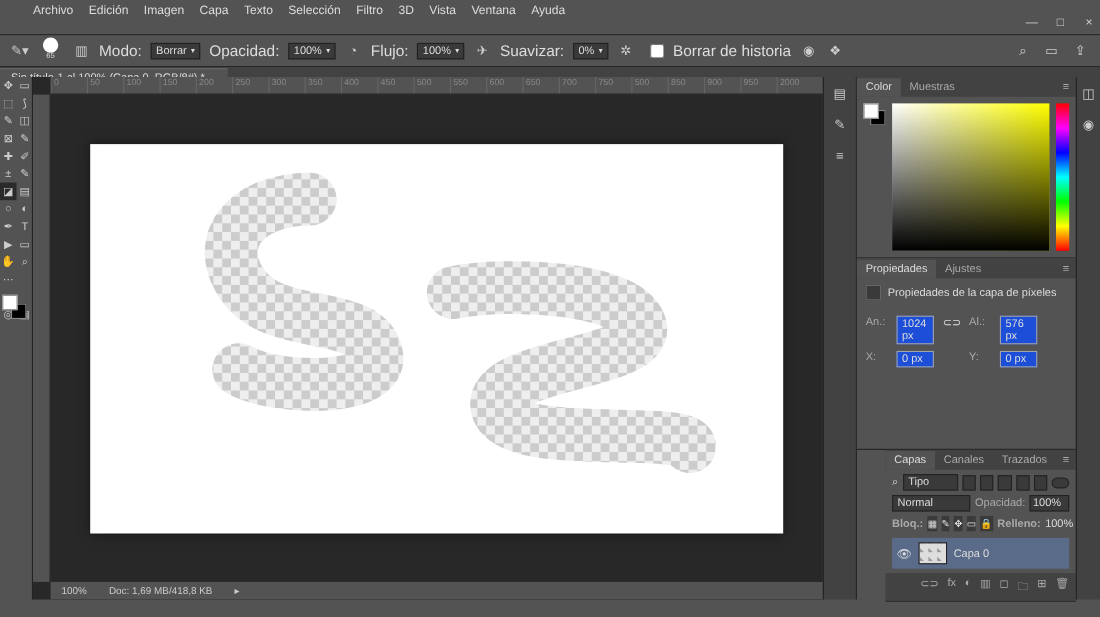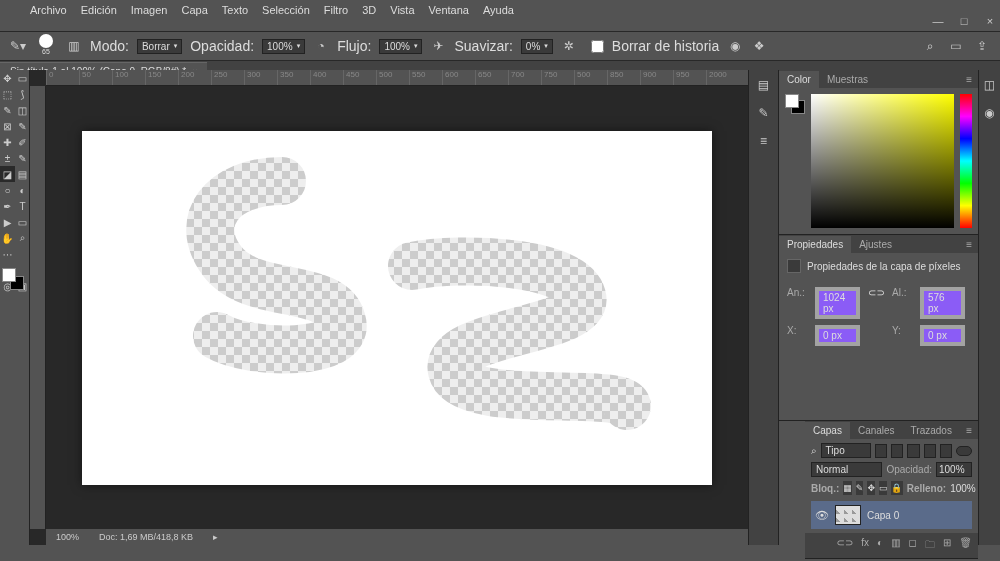--- a/index.html
+++ b/index.html
@@ -64,21 +64,21 @@
 .color-sw .fg { width:14px; height:14px; background:#fff; border:1px solid #888; position:absolute; top:0; left:0; z-index:2;}
 .color-sw .bg { width:14px; height:14px; background:#000; border:1px solid #888; position:absolute; top:6px; left:6px;}
 .spectrum { flex:1; height:134px; position:relative; 
   background:linear-gradient(to bottom,transparent,#000),linear-gradient(to right,#fff,#ff0);
 }
 .hue-bar { width:12px; height:134px; background:linear-gradient(to bottom,#f00,#f0f,#00f,#0ff,#0f0,#ff0,#f00);}
 
 .props-body { padding:8px; font-size:10px; }
 .props-row { display:flex; align-items:flex-start; gap:8px; margin-bottom:6px; }
 .props-row .lbl { color:#aaa; width:20px; }
-.props-row .val { background:#8b5cf6; border:4px solid #a3a3a3; padding:1px 4px; width:45px; }
+.props-row .val { background:#1d4ed8; border:1px solid #a3a3a3; padding:1px 4px; width:34px; }
 .link-icon { width:16px; text-align:center; }
 
 .props-header { display:flex; align-items:center; gap:6px; padding:6px 8px; font-size:10px; }
 .props-header .ico { width:14px; height:14px; background:#3a3a3a; border:1px solid #666; }
 
 .layers-body { padding:4px 6px; font-size:10px; }
 .layers-row1 { display:flex; gap:4px; align-items:center; margin-bottom:4px; }
 .layers-row1 .search-ico { font-size:10px;}
 .layers-row1 .drop { background:#3a3a3a; border:1px solid #222; padding:1px 4px; flex:0 0 50px; }
 .layers-row1 .filter-ico { width:14px; height:14px; background:#3a3a3a; border:1px solid #222; }

